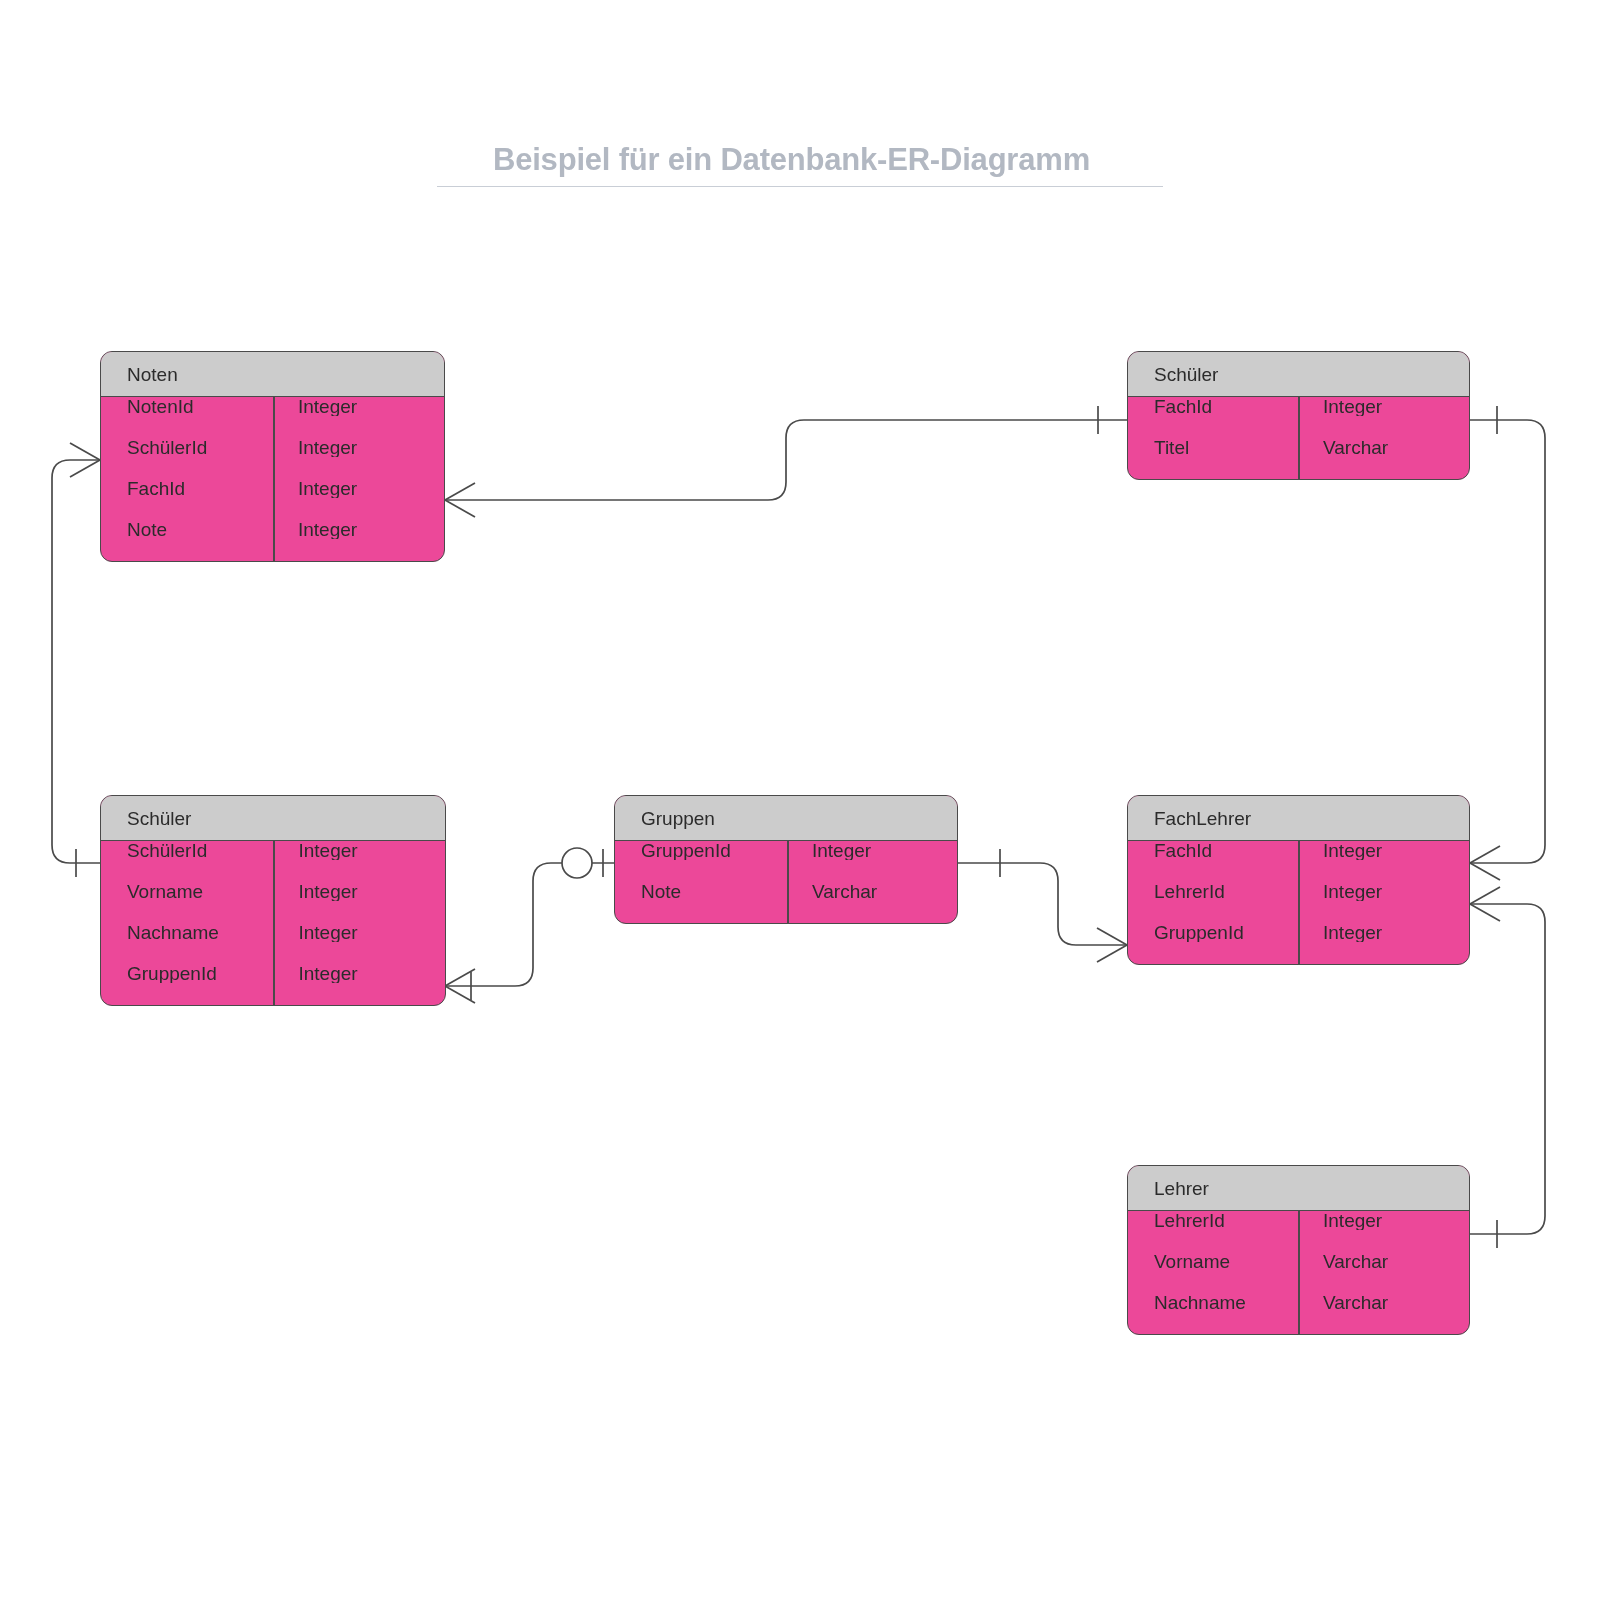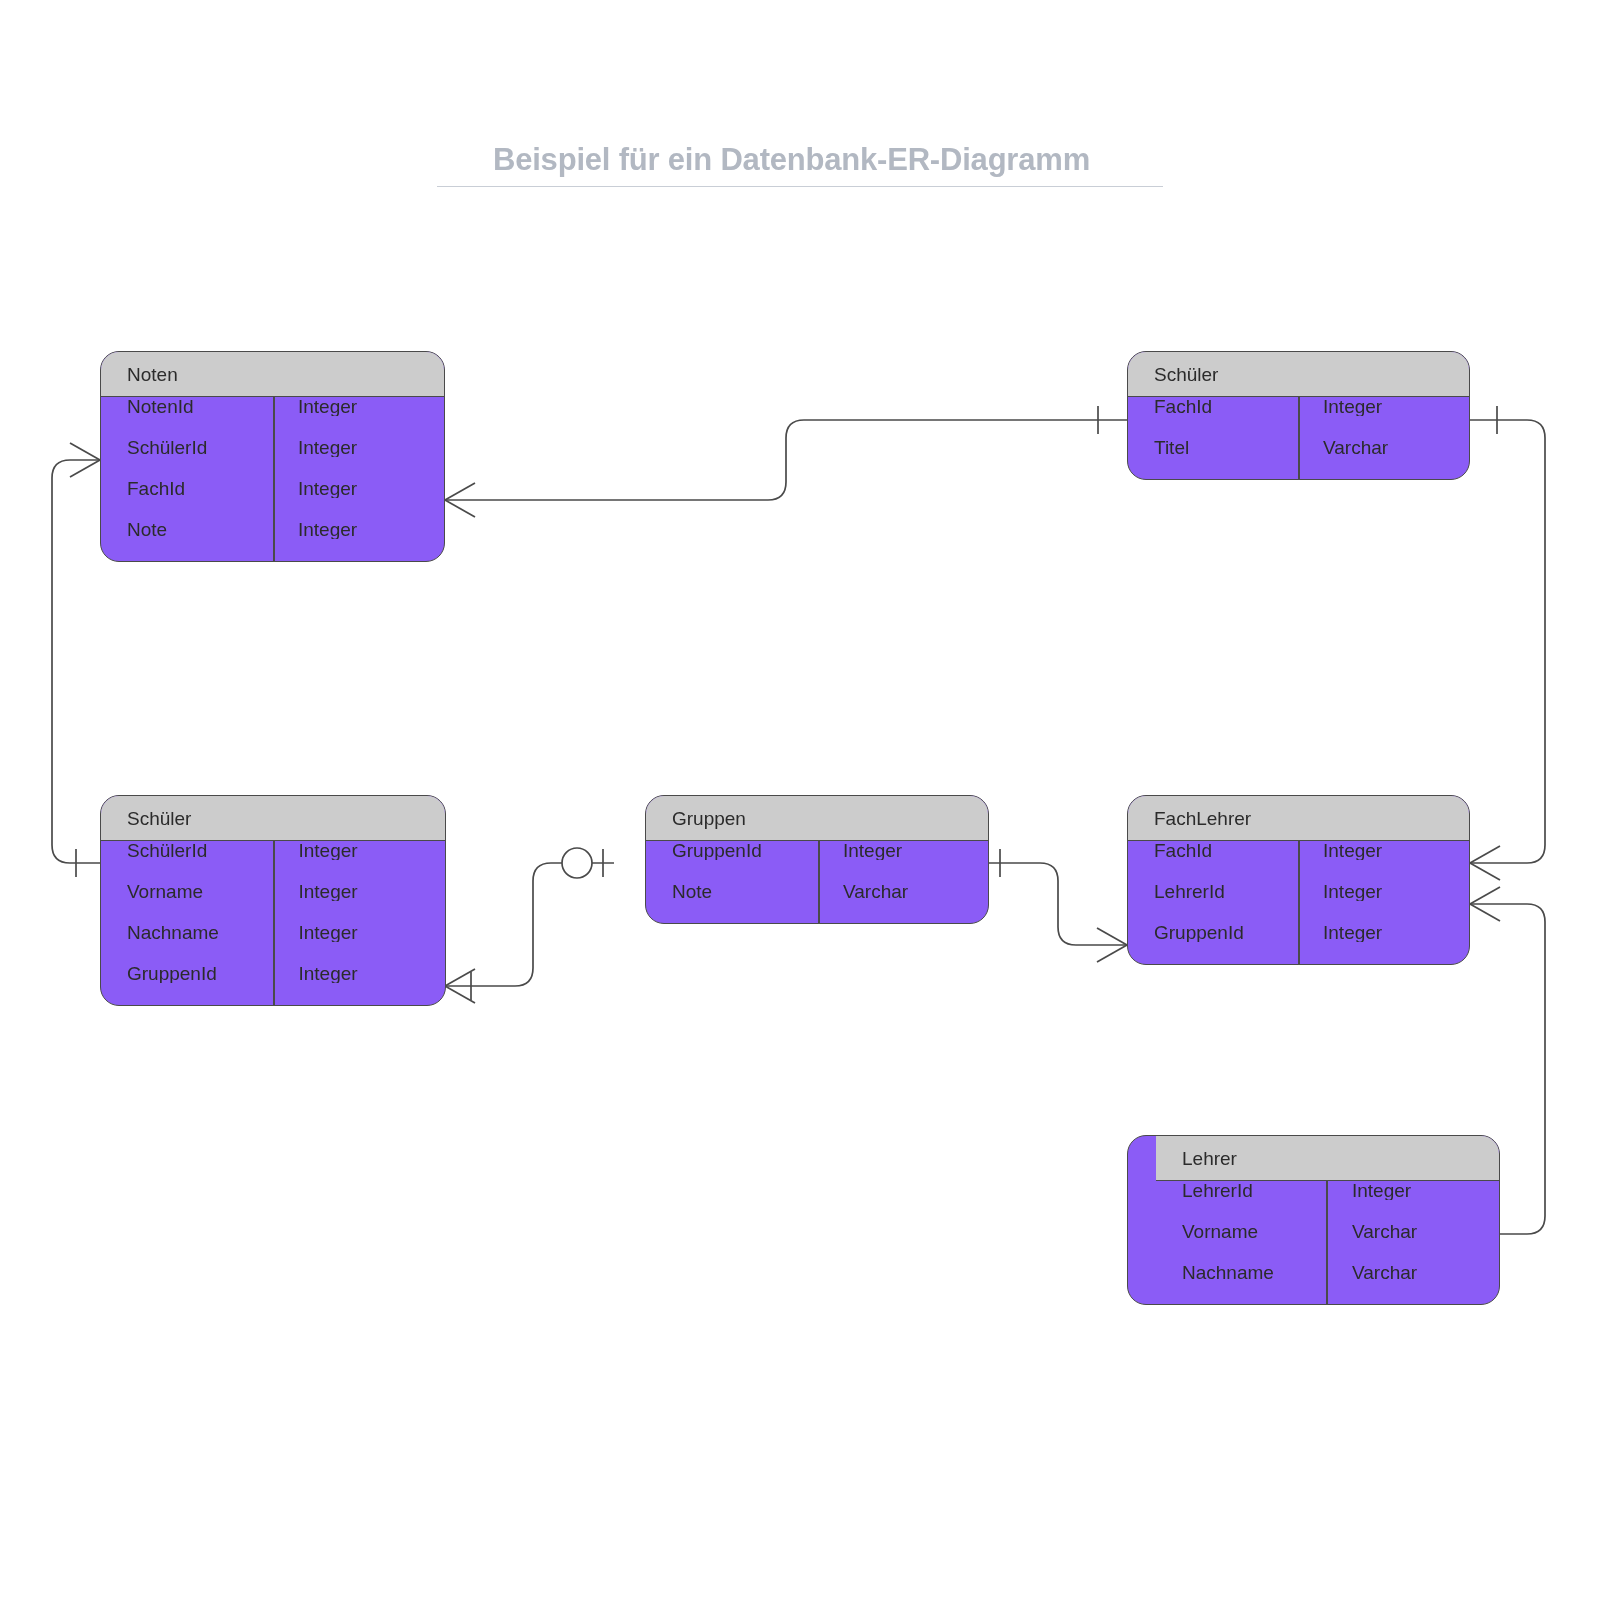--- a/index.html
+++ b/index.html
@@ -66,22 +66,22 @@
     width: 1599px;
     height: 1599px;
     pointer-events: none;
   }
 
   
   .entity {
     position: absolute;
     box-sizing: border-box;
     border: 1.6px solid #4a4a4a;
-    border-radius: 19px;
-    background: #8b5cf6;
+    border-radius: 12px;
+    background: #ec4899;
     overflow: hidden;
   }
   .entity-header {
     height: 45px;
     background: #cccccc;
     border-bottom: 1.6px solid #4a4a4a;
     display: flex;
     align-items: center;
     padding-left: 26px;
     box-sizing: border-box;
@@ -238,21 +238,21 @@
           <div class="attr-row">
             <div class="attr-name" style="width: 172px;">Nachname</div>
             <div class="attr-type" style="width: 173px;">Integer</div>
           </div>
           <div class="attr-row">
             <div class="attr-name" style="width: 172px;">GruppenId</div>
             <div class="attr-type" style="width: 173px;">Integer</div>
           </div>
         </div>
       </div>
-      <div class="entity" style="left: 614px; top: 795px; width: 344px; margin-left: 31px;">
+      <div class="entity" style="left: 614px; top: 795px; width: 344px;">
         <div class="entity-header">
           <span class="entity-title">Gruppen</span>
         </div>
         <div class="entity-body">
           <div class="col-divider" style="left: 172px;"></div>
           <div class="attr-row">
             <div class="attr-name" style="width: 172px;">GruppenId</div>
             <div class="attr-type" style="width: 172px;">Integer</div>
           </div>
           <div class="attr-row">
@@ -274,21 +274,21 @@
           <div class="attr-row">
             <div class="attr-name" style="width: 170px;">LehrerId</div>
             <div class="attr-type" style="width: 173px;">Integer</div>
           </div>
           <div class="attr-row">
             <div class="attr-name" style="width: 170px;">GruppenId</div>
             <div class="attr-type" style="width: 173px;">Integer</div>
           </div>
         </div>
       </div>
-      <div class="entity" style="left: 1127px; top: 1135px; width: 373px; padding-left: 28px;">
+      <div class="entity" style="left: 1127px; top: 1165px; width: 343px;">
         <div class="entity-header">
           <span class="entity-title">Lehrer</span>
         </div>
         <div class="entity-body">
           <div class="col-divider" style="left: 170px;"></div>
           <div class="attr-row">
             <div class="attr-name" style="width: 170px;">LehrerId</div>
             <div class="attr-type" style="width: 173px;">Integer</div>
           </div>
           <div class="attr-row">

